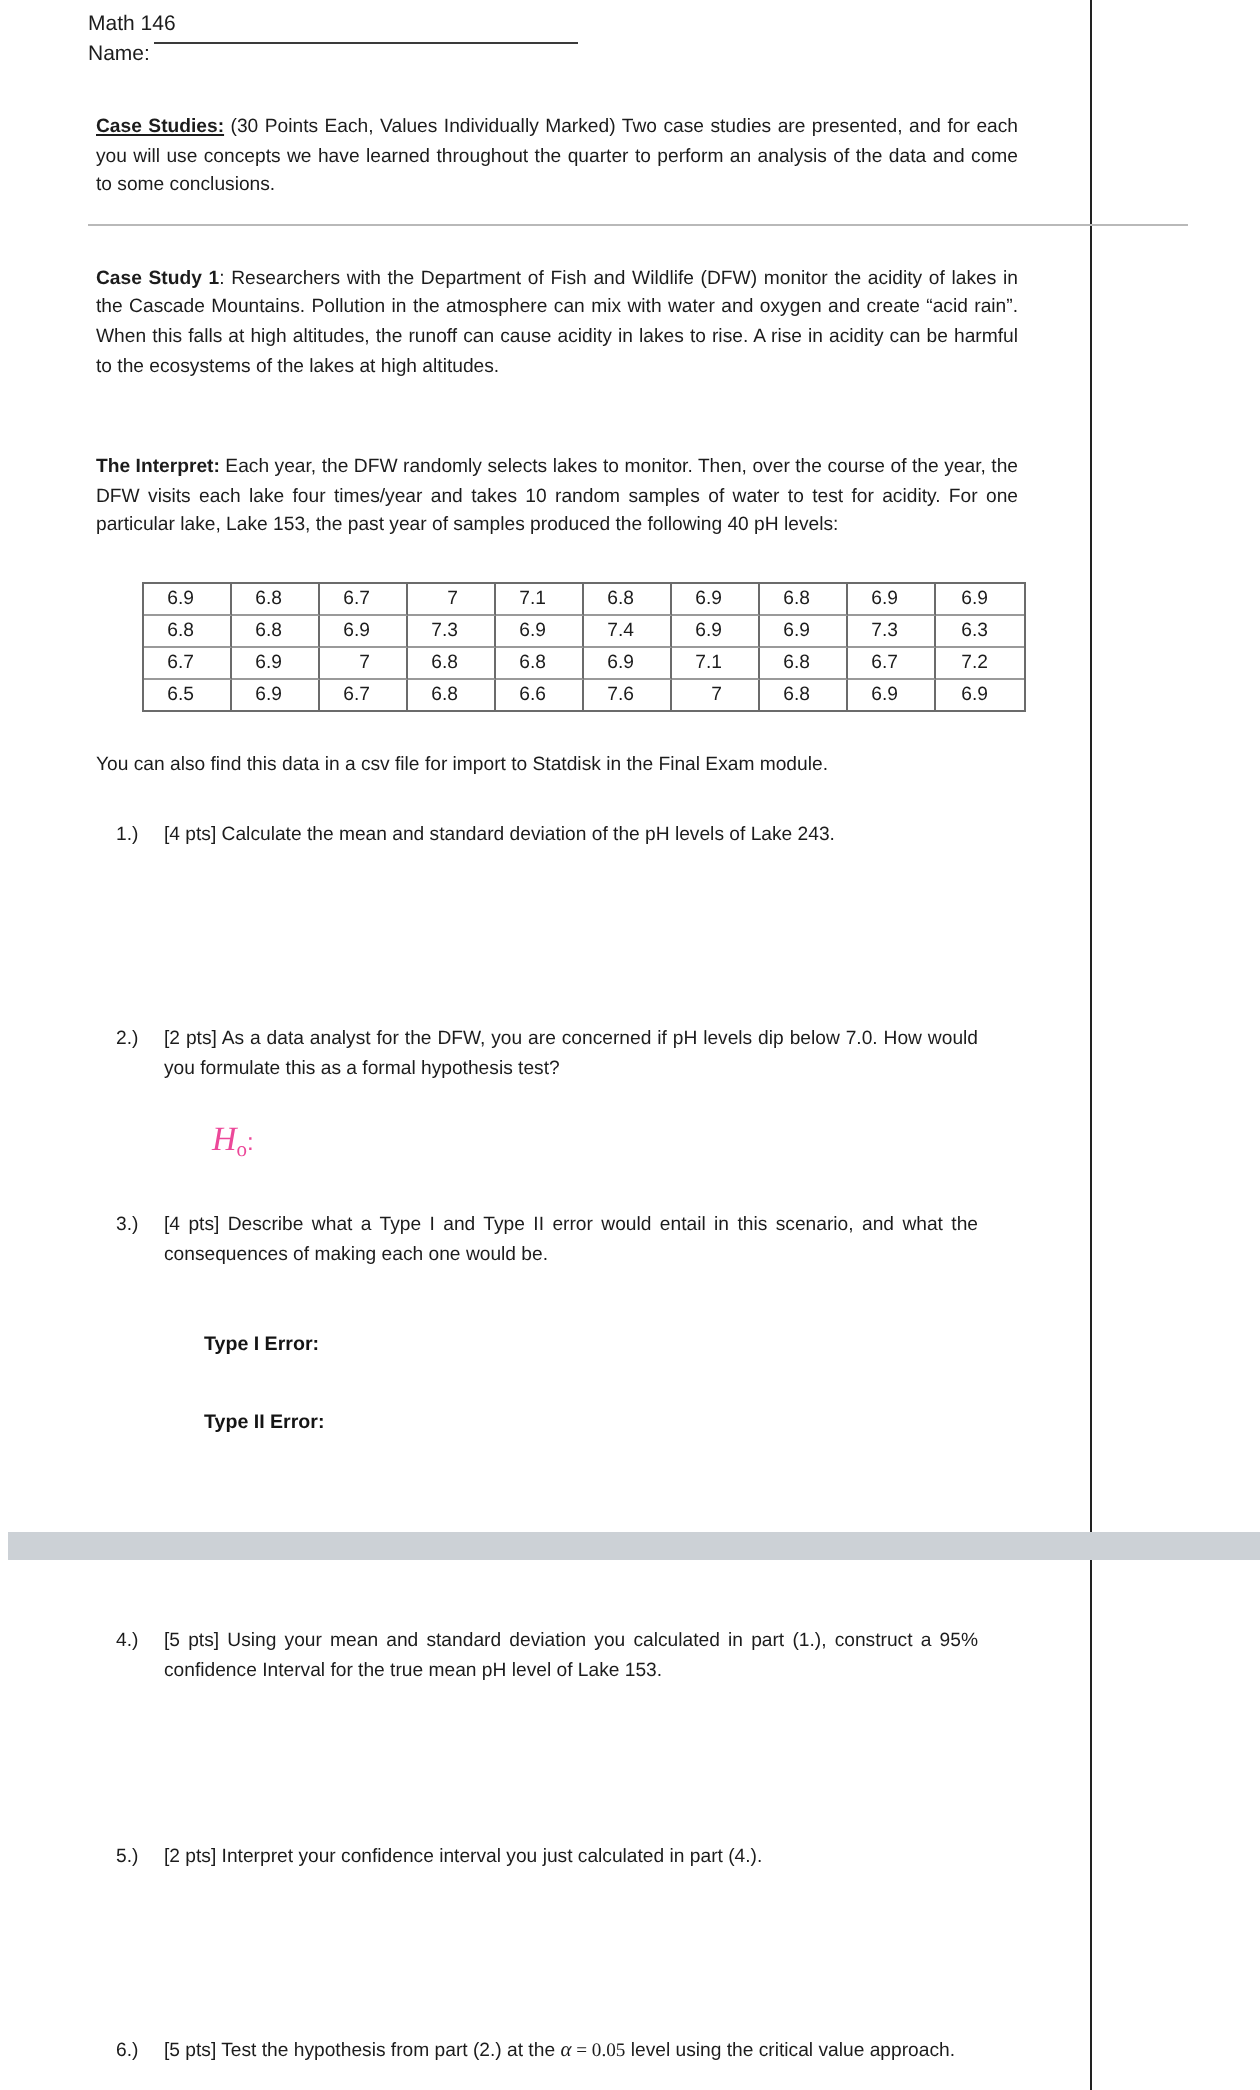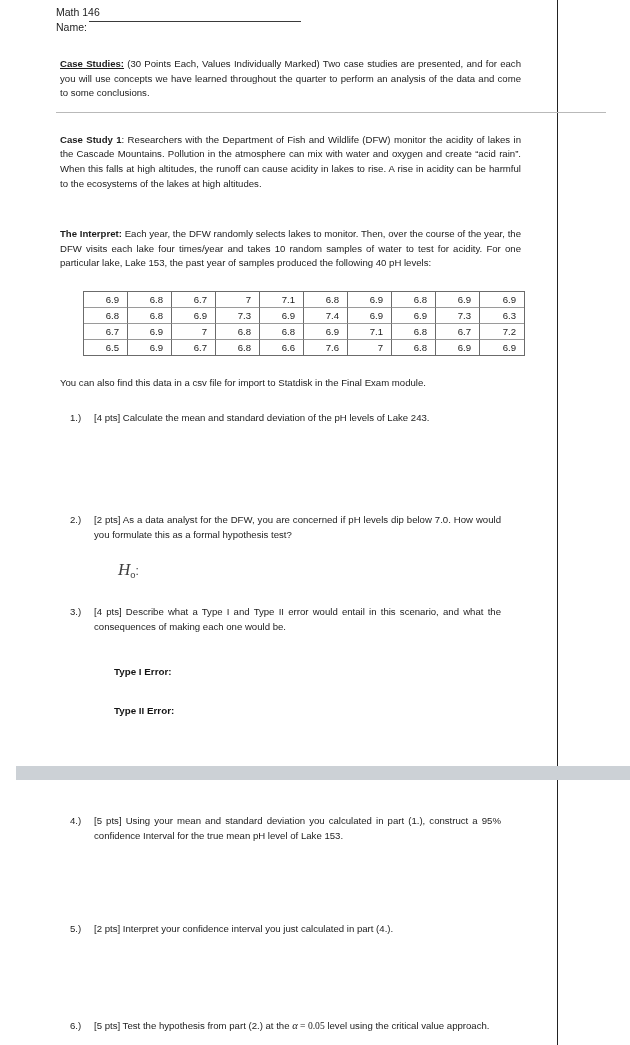--- a/index.html
+++ b/index.html
@@ -12,21 +12,21 @@
     height: 1045px;
     position: relative;
     font-family: "Liberation Sans", sans-serif;
     color: #1c1c1c;
     overflow: hidden;
   }
 
   .page {
     position: absolute;
     top: 0;
-    left: 16px;
+    left: 4px;
     width: 542px;
     height: 1045px;
     background: #ffffff;
     border-right: 1.5px solid #222222;
     box-sizing: border-box;
   }
 
   .content {
     position: absolute;
     left: 40px;
@@ -90,21 +90,21 @@
     width: 494px;
     table-layout: fixed;
     border: 1.2px solid #6b6b6b;
   }
   table.ph td {
     border-right: 1.2px solid #6b6b6b;
     border-bottom: 1.2px solid #9a9a9a;
     font-size: 9.6px;
     line-height: 13px;
     text-align: right;
-    padding: 1px 8px 1px 2px;
+    padding: 1px 18px 1px 2px;
     height: 13px;
     color: #1c1c1c;
     background: #fff;
   }
   table.ph tr:last-child td { border-bottom: none; }
   table.ph td:last-child { border-right: none; }
 
   
   .q {
     display: flex;
@@ -121,21 +121,21 @@
     text-align: justify;
     padding-right: 24px;
   }
 
   .hyp {
     font-family: "Liberation Serif", serif;
     font-style: italic;
     font-size: 17px;
     line-height: 20px;
     padding-left: 62px;
-    color: #404040;
+    color: #ec4899;
   }
   .hyp sub {
     font-size: 10.5px;
     font-style: normal;
     vertical-align: baseline;
     position: relative;
     top: 3px;
   }
   .hyp .colon {
     font-style: normal;

